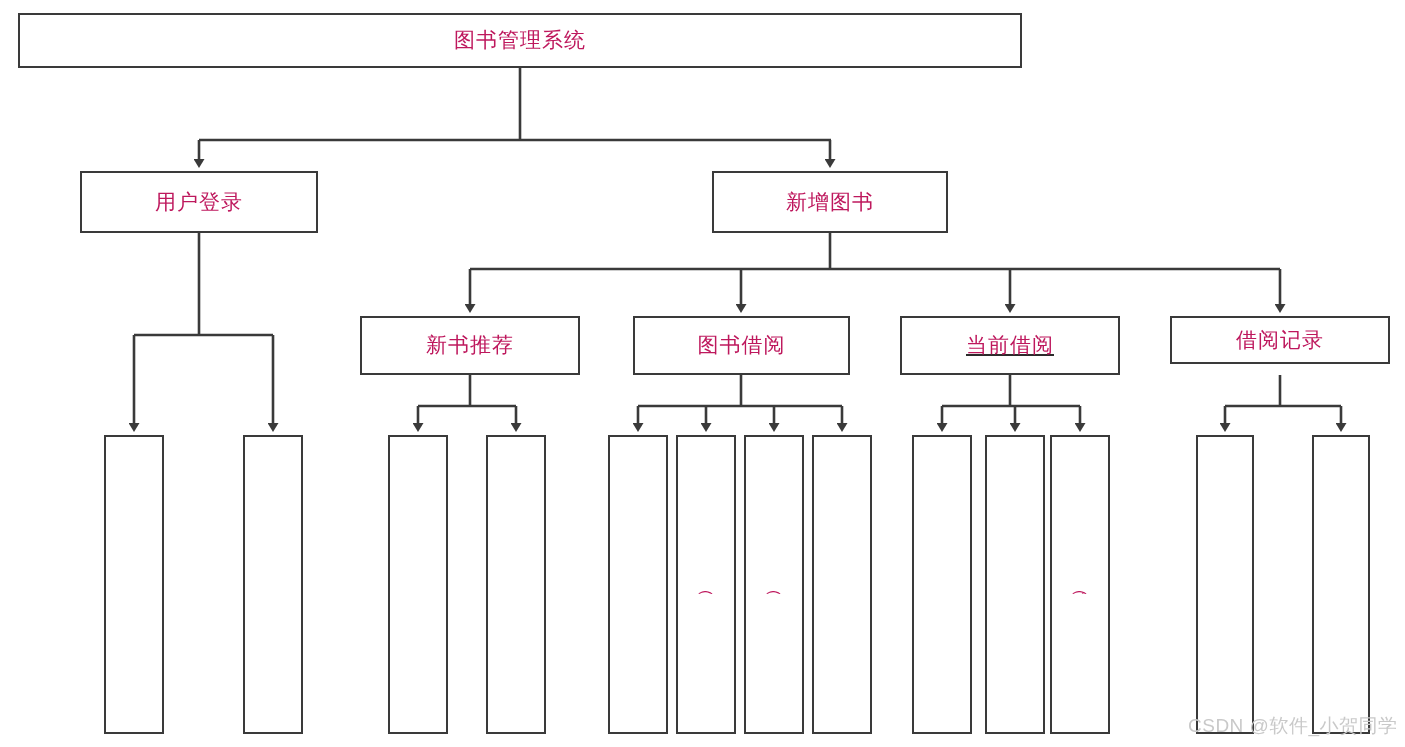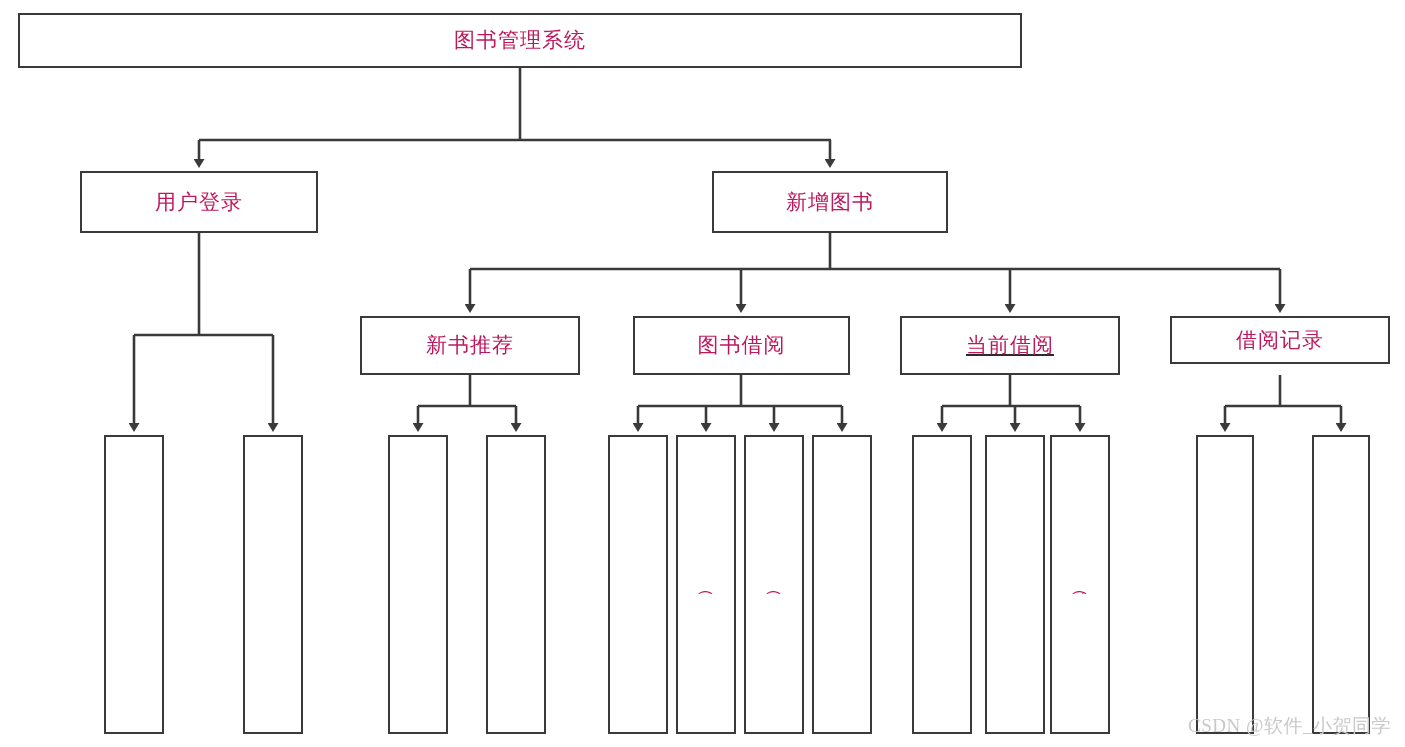--- a/index.html
+++ b/index.html
@@ -63,21 +63,20 @@
     max-height: 100%;
     overflow: hidden;
   }
   .watermark {
     position: absolute;
     color: #c9c9c9;
     font-size: 19px;
     letter-spacing: 0.5px;
     white-space: nowrap;
     user-select: none;
-    font-family: Liberation Serif, serif;
   }
 </style>
 </head>
 <body>
 
 <div id="canvas">
 
   <svg class="edges" viewBox="0 0 1405 747">
     <defs>
       <marker id="arrow" markerWidth="9" markerHeight="11" refX="1" refY="5.5" orient="auto" markerUnits="userSpaceOnUse">

